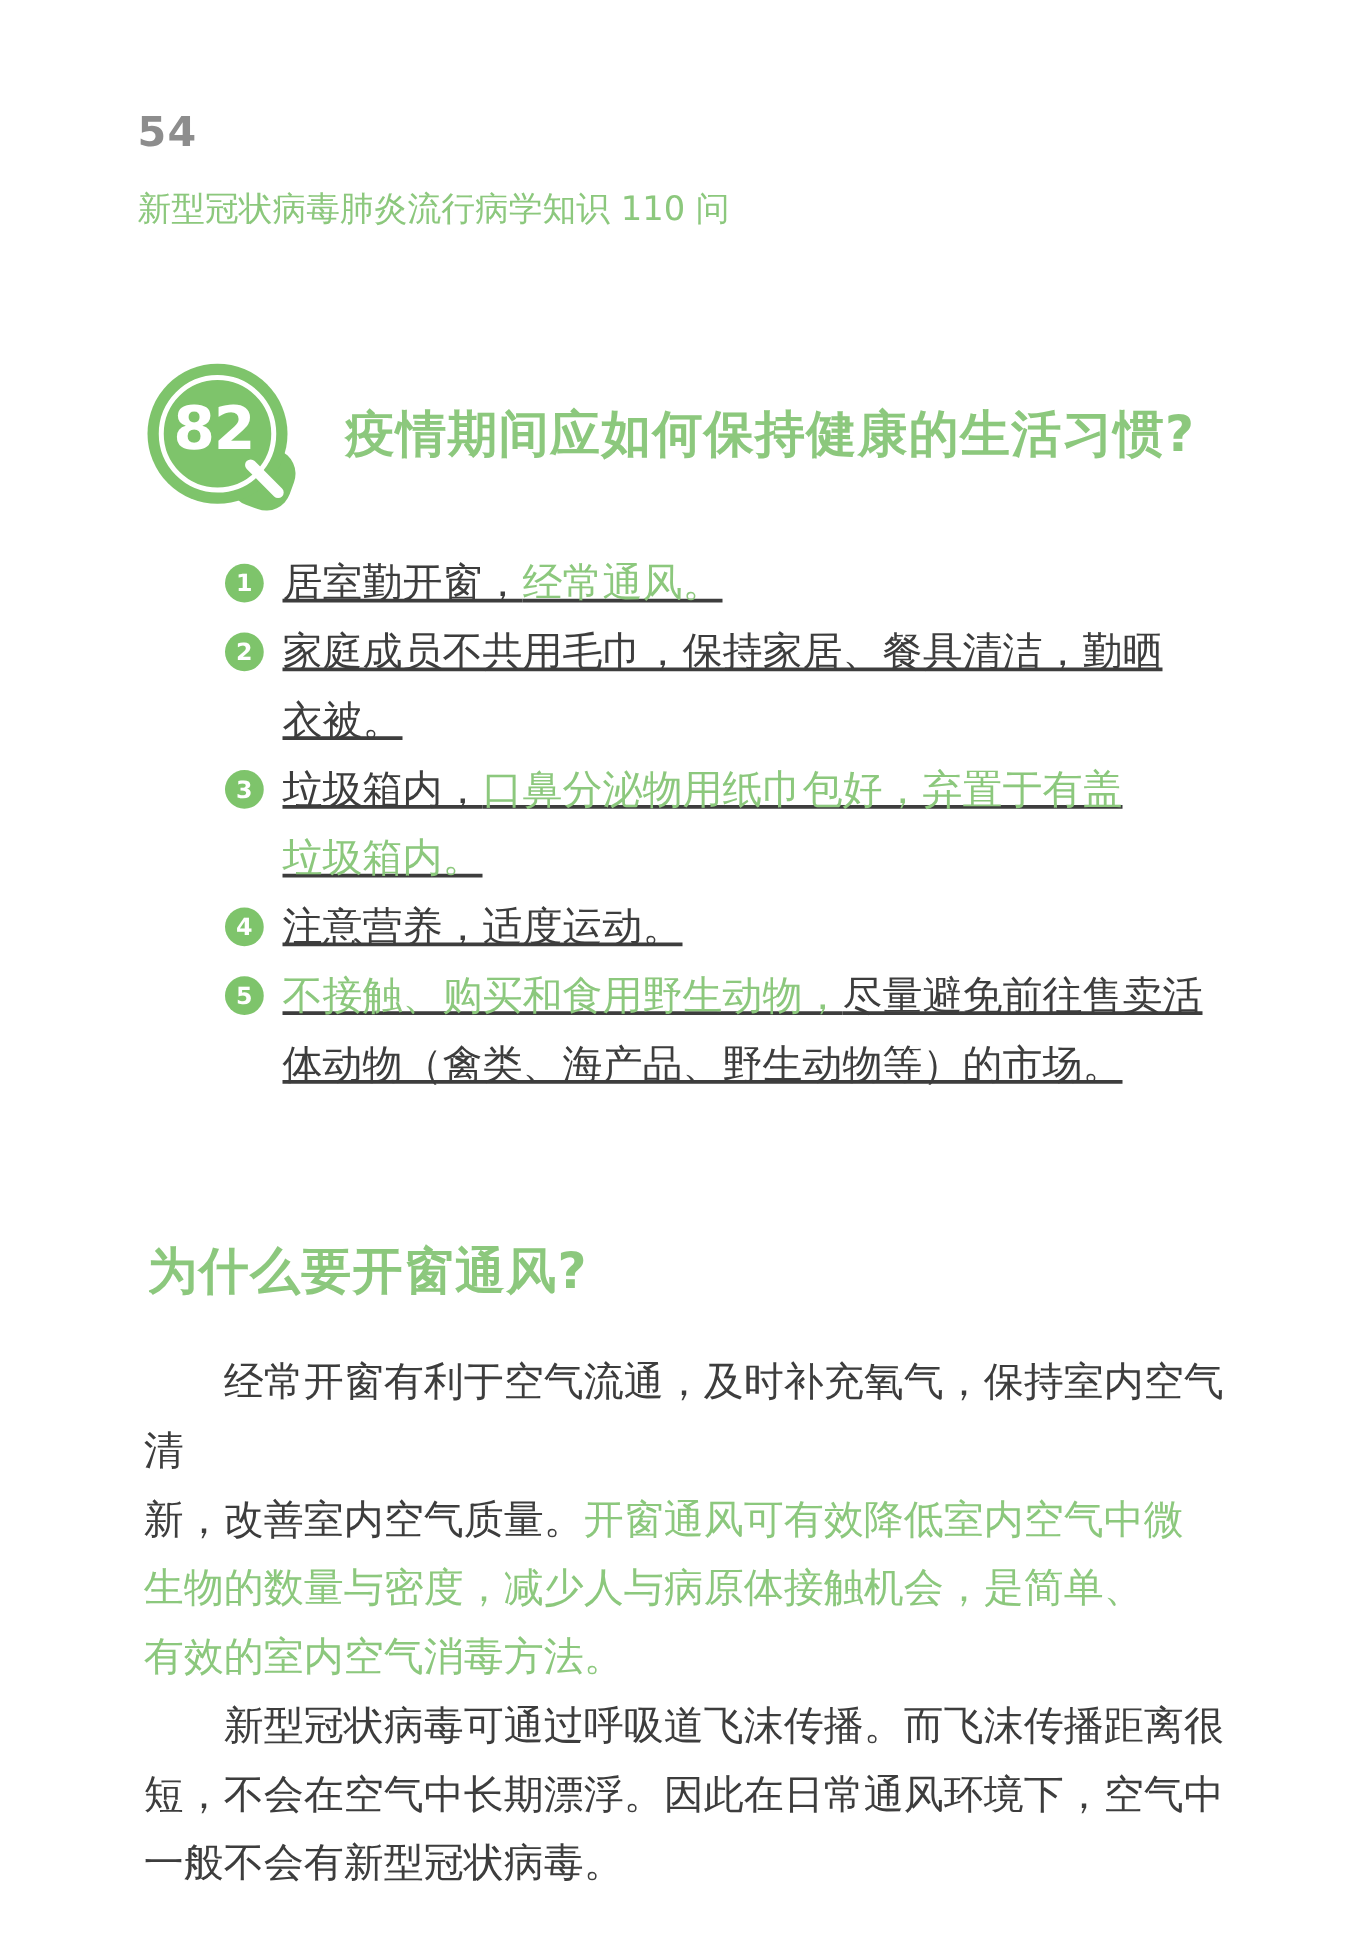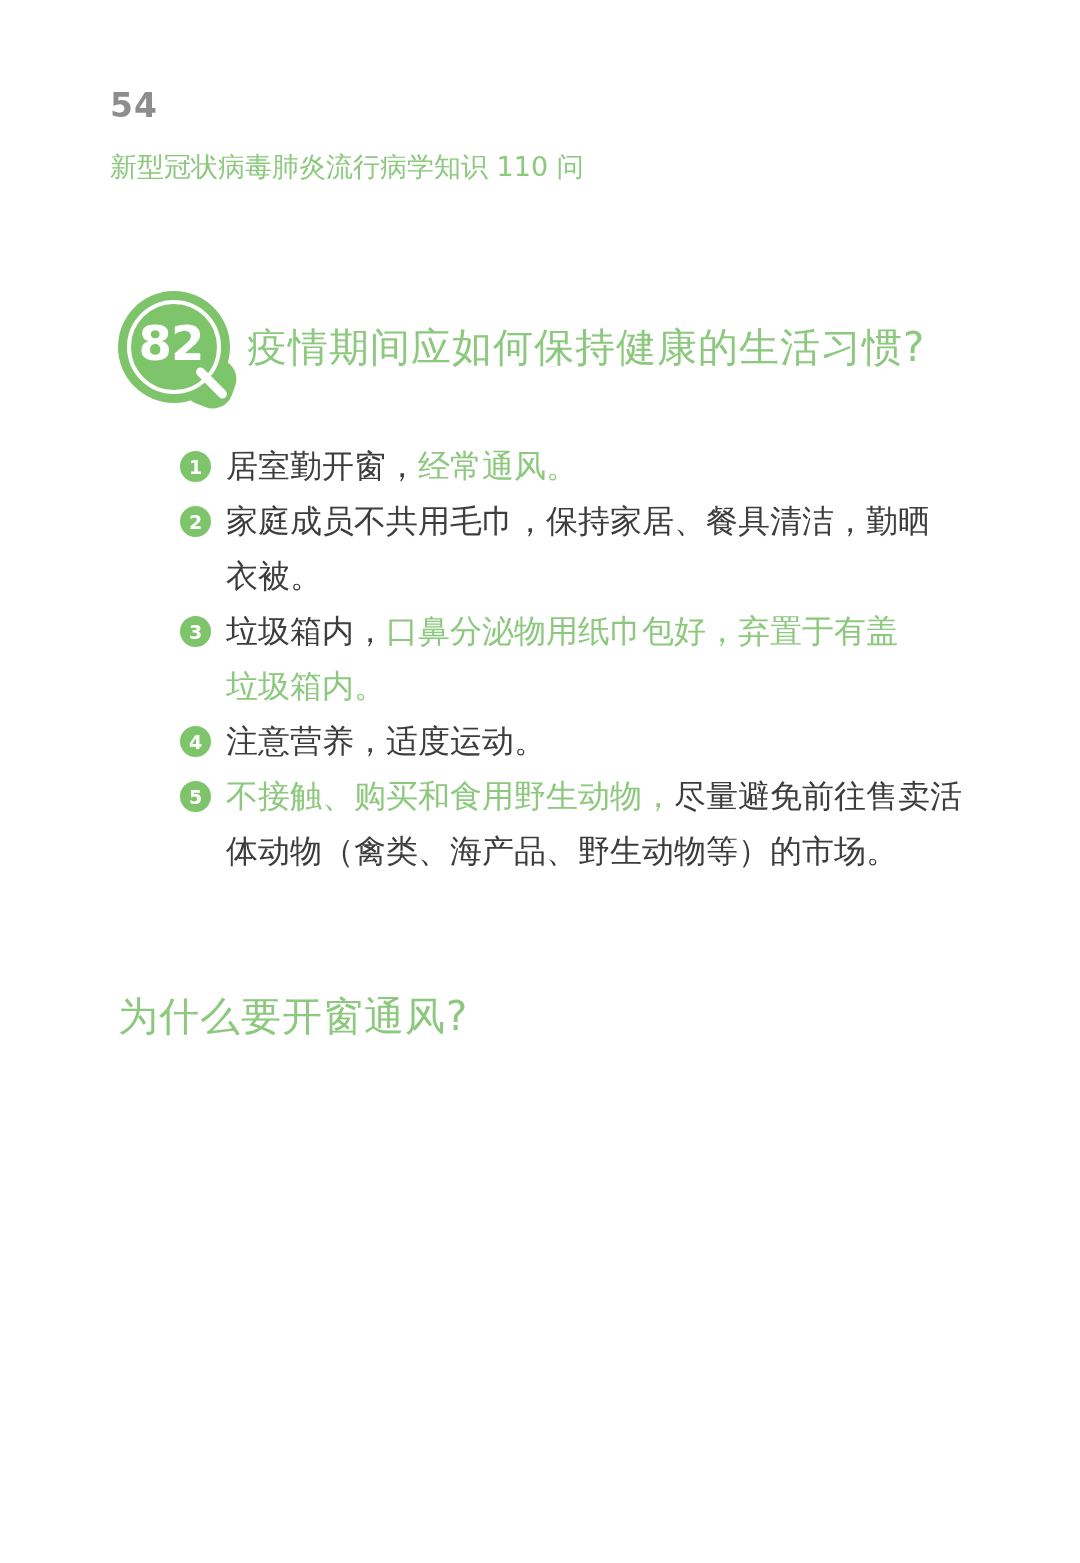--- a/index.html
+++ b/index.html
@@ -37,28 +37,28 @@
   .book-title{
     font-size:27px;
     font-weight:500;
     color:var(--green);
   }
 
   
   .q-row{
     display:flex;
     align-items:center;
-    gap:17px;
+    gap:46px;
     margin-left:118px;
   }
   .q-row-82{margin-top:106px;}
   .q-row-83{margin-top:110px;}
   .q-title{
     font-size:40px;
-    font-weight:400;
+    font-weight:700;
     color:var(--green);
     letter-spacing:1px;
   }
 
   
   .q-badge{
     position:relative;
     width:112px;
     height:112px;
     flex:0 0 112px;
@@ -124,20 +124,21 @@
     font-weight:700;
     display:flex;
     align-items:center;
     justify-content:center;
   }
   .item-text{
     flex:1;
     font-size:32px;
     line-height:55px;
     white-space:pre-wrap;
+    text-decoration:underline;
   }
 
   
   .para-block{
     margin:34px 0 0 115px;
     width:868px;
   }
   .para{
     font-size:32px;
     line-height:55px;
@@ -192,14 +193,23 @@
       <span class="item-num">5</span>
       <div class="item-text"><span class="seg-green">不接触、购买和食用野生动物，</span><span class="seg-text">尽量避免前往售卖活
 体动物（禽类、海产品、野生动物等）的市场。</span></div>
     </div>
   </div>
 
   <div class="q-row q-row-83">
     <div class="q-title">为什么要开窗通风?</div>
   </div>
 
+  <div class="para-block">
+    <p class="para"><span class="seg-text">经常开窗有利于空气流通，及时补充氧气，保持室内空气清
+新，改善室内空气质量。</span><span class="seg-green">开窗通风可有效降低室内空气中微
+生物的数量与密度，减少人与病原体接触机会，是简单、
+有效的室内空气消毒方法。</span></p>
+    <p class="para"><span class="seg-text">新型冠状病毒可通过呼吸道飞沫传播。而飞沫传播距离很
+短，不会在空气中长期漂浮。因此在日常通风环境下，空气中
+一般不会有新型冠状病毒。</span></p>
+  </div>
 
 </div>
 
 </body></html>

